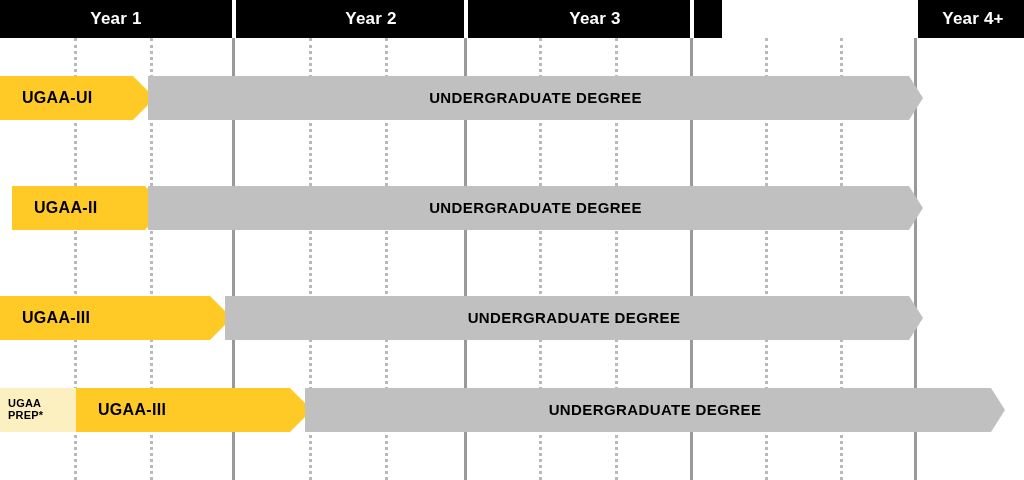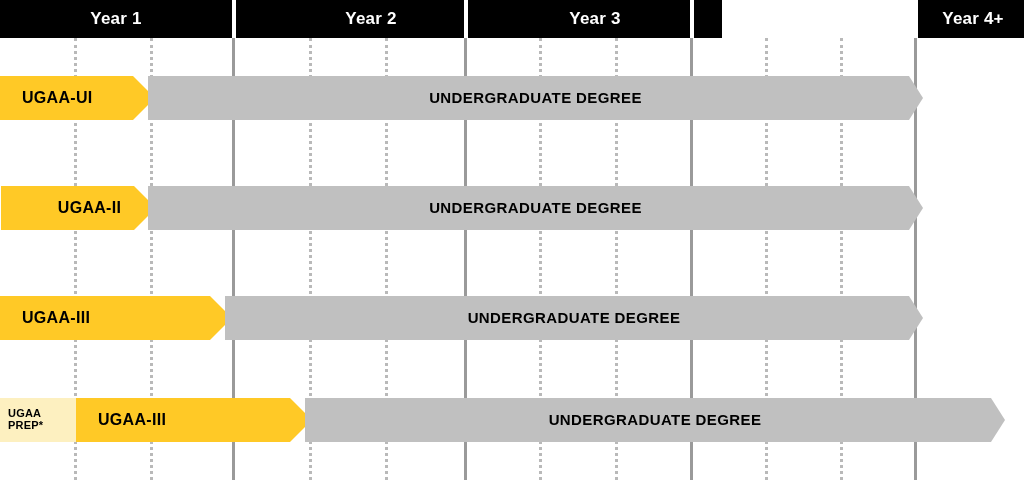--- a/index.html
+++ b/index.html
@@ -153,36 +153,36 @@
   <div id="bars">
       <div class="bar-row" style="top: 76px;">
         <div class="seg yellow" style="left: 0px; width: 155px; clip-path: polygon(0px 0px, calc(100% - 22px) 0px, 100% 50%, calc(100% - 22px) 100%, 0px 100%);">
           <span class="seg-label">UGAA-UI</span>
         </div>
         <div class="seg grey" style="left: 148px; width: 775px; clip-path: polygon(0px 0px, calc(100% - 14px) 0px, 100% 50%, calc(100% - 14px) 100%, 0px 100%);">
           <span class="seg-label">UNDERGRADUATE DEGREE</span>
         </div>
       </div>
       <div class="bar-row" style="top: 186px;">
-        <div class="seg yellow" style="left: 1px; width: 155px; clip-path: polygon(0px 0px, calc(100% - 22px) 0px, 100% 50%, calc(100% - 22px) 100%, 0px 100%); justify-content: center;">
+        <div class="seg yellow" style="left: 12px; width: 155px; clip-path: polygon(0px 0px, calc(100% - 22px) 0px, 100% 50%, calc(100% - 22px) 100%, 0px 100%);">
           <span class="seg-label">UGAA-II</span>
         </div>
         <div class="seg grey" style="left: 148px; width: 775px; clip-path: polygon(0px 0px, calc(100% - 14px) 0px, 100% 50%, calc(100% - 14px) 100%, 0px 100%);">
           <span class="seg-label">UNDERGRADUATE DEGREE</span>
         </div>
       </div>
       <div class="bar-row" style="top: 296px;">
         <div class="seg yellow" style="left: 0px; width: 232px; clip-path: polygon(0px 0px, calc(100% - 22px) 0px, 100% 50%, calc(100% - 22px) 100%, 0px 100%);">
           <span class="seg-label">UGAA-III</span>
         </div>
         <div class="seg grey" style="left: 225px; width: 698px; clip-path: polygon(0px 0px, calc(100% - 14px) 0px, 100% 50%, calc(100% - 14px) 100%, 0px 100%);">
           <span class="seg-label">UNDERGRADUATE DEGREE</span>
         </div>
       </div>
-      <div class="bar-row" style="top: 398px; border-radius: 16px;">
+      <div class="bar-row" style="top: 388px; border-radius: 16px;">
         <div class="seg prep" style="left: 0px; width: 80px;">
           <span class="seg-label">UGAA
 PREP*</span>
         </div>
         <div class="seg yellow" style="left: 76px; width: 236px; clip-path: polygon(0px 0px, calc(100% - 22px) 0px, 100% 50%, calc(100% - 22px) 100%, 0px 100%);">
           <span class="seg-label">UGAA-III</span>
         </div>
         <div class="seg grey" style="left: 305px; width: 700px; clip-path: polygon(0px 0px, calc(100% - 14px) 0px, 100% 50%, calc(100% - 14px) 100%, 0px 100%);">
           <span class="seg-label">UNDERGRADUATE DEGREE</span>
         </div>

